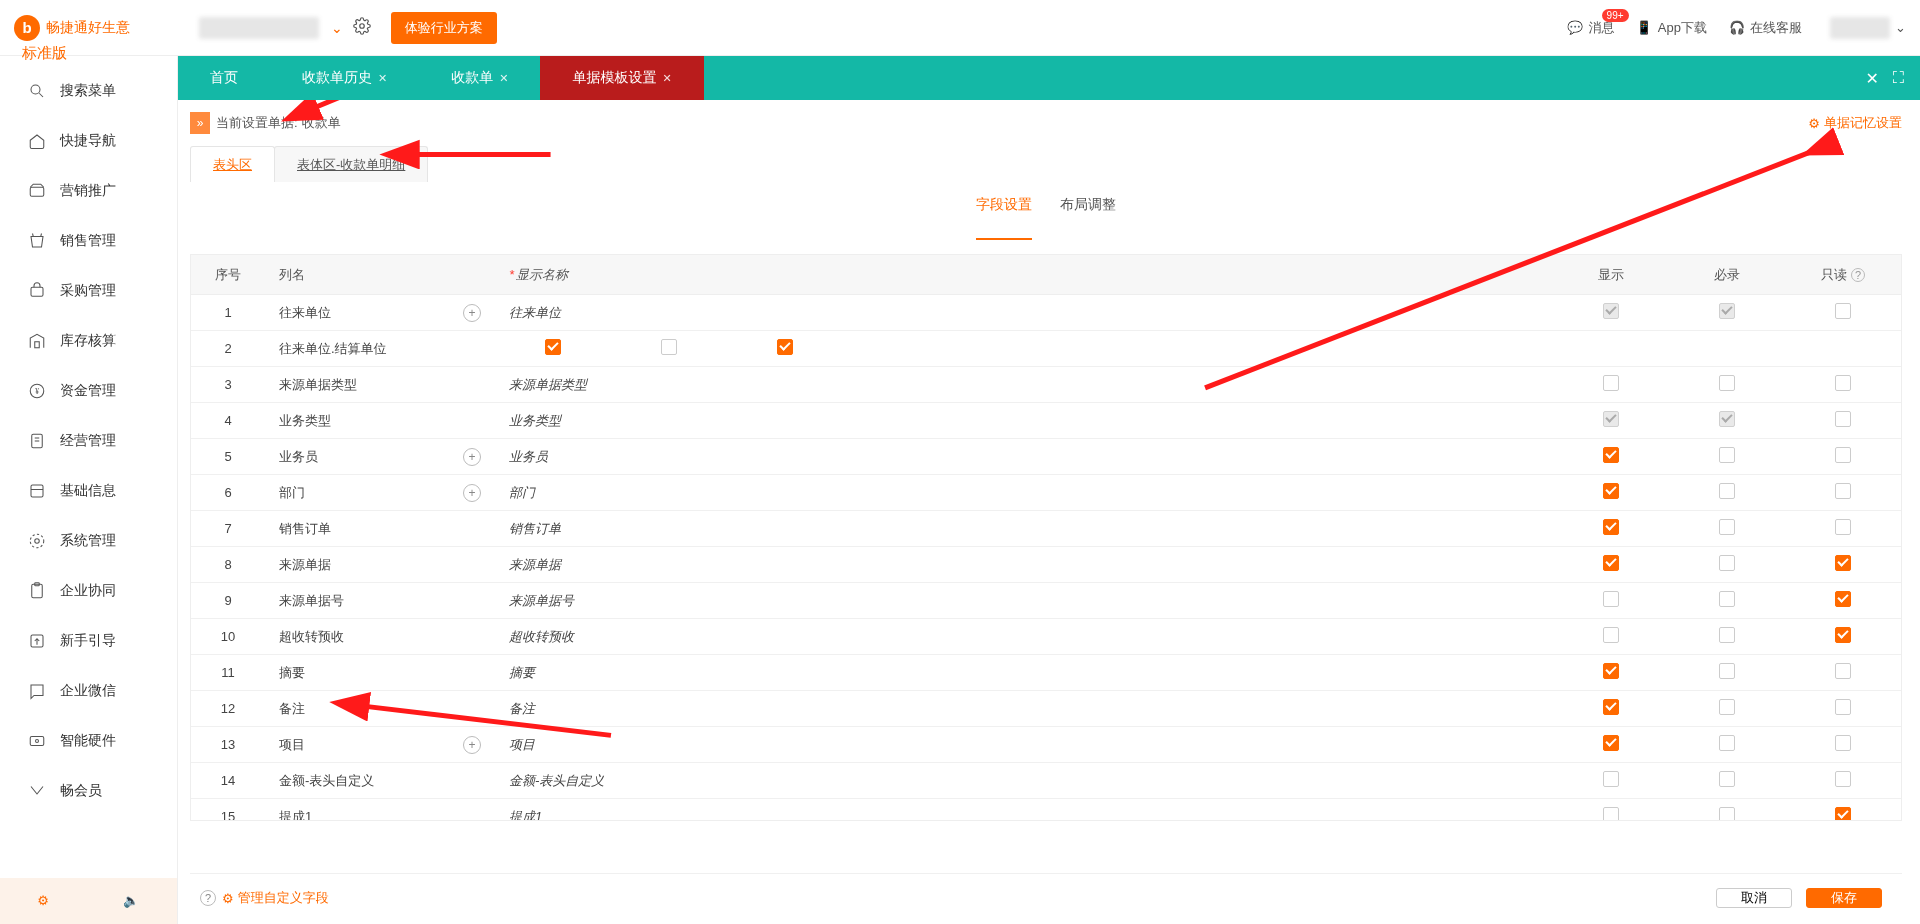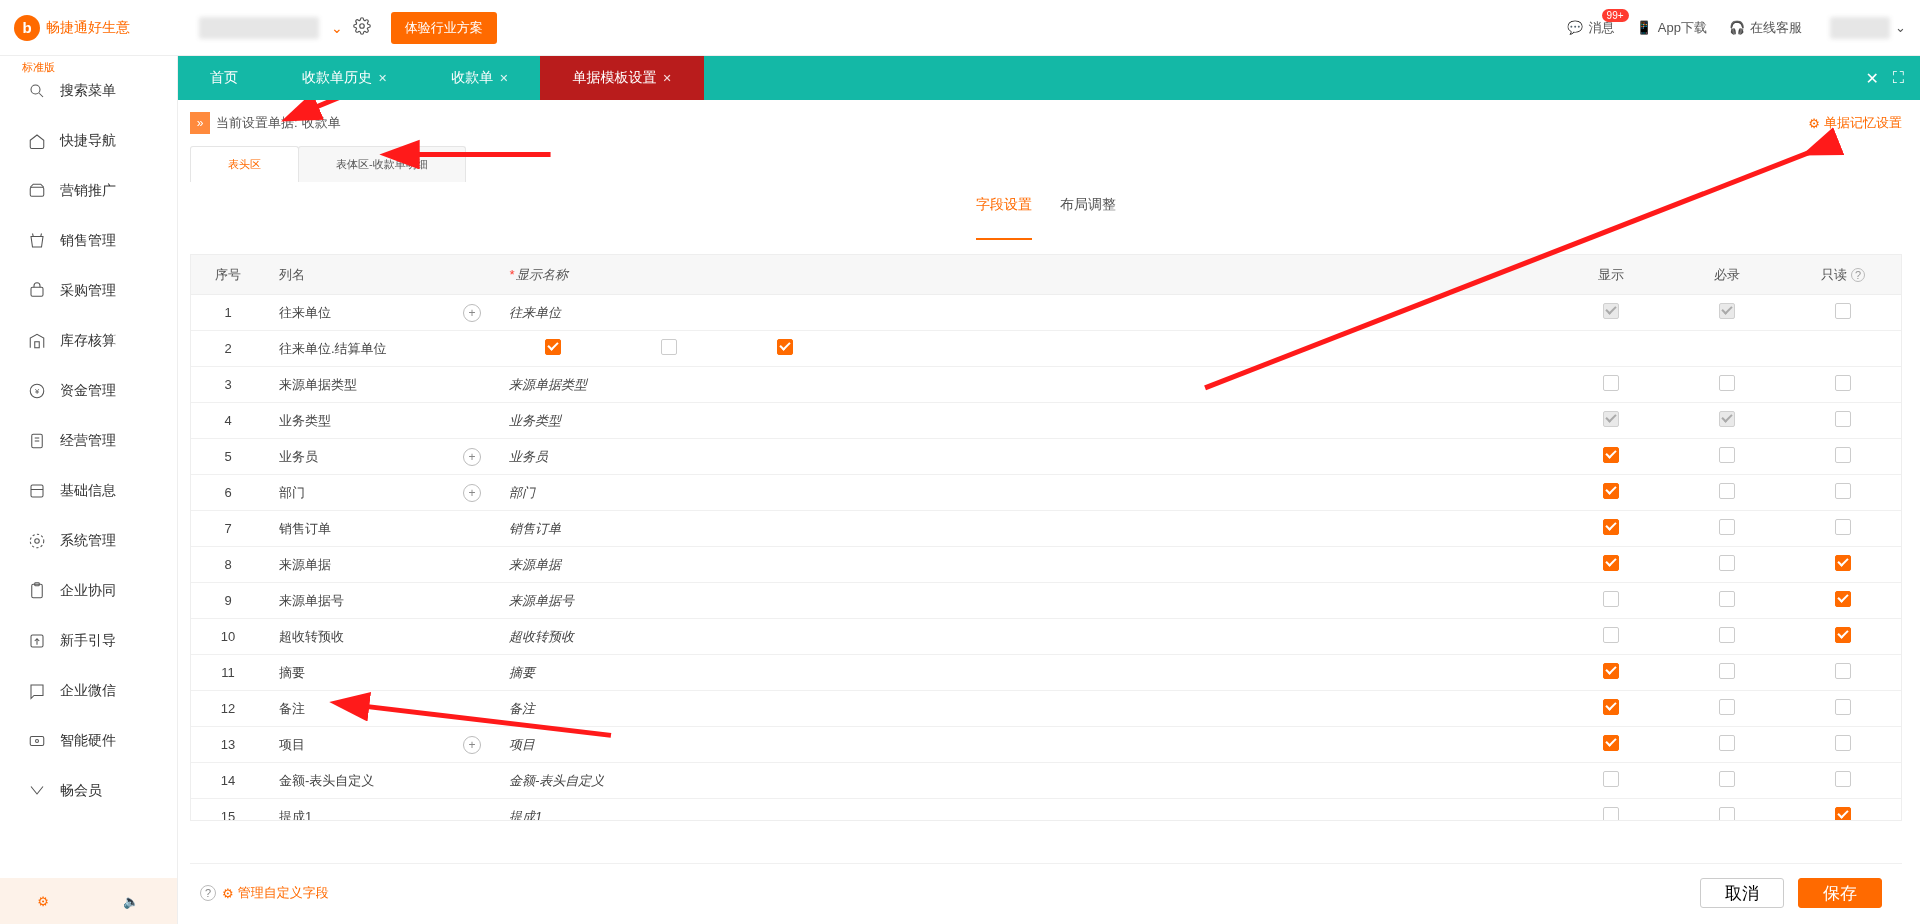--- a/index.html
+++ b/index.html
@@ -4,36 +4,36 @@
 <style>
 * { box-sizing: border-box; margin: 0; padding: 0; }
 body { font-family: "Microsoft YaHei", Arial, sans-serif; font-size: 13px; color: #333; background: #fff; overflow: hidden; }
 .root { width: 1920px; height: 924px; position: relative; transform-origin: 0 0; }
 
 
 .top-header { height: 56px; display: flex; align-items: center; border-bottom: 1px solid #eee; padding: 0 14px; position: relative; }
 .logo-box { display: flex; align-items: center; gap: 6px; width: 160px; }
 .logo-circle { width: 26px; height: 26px; border-radius: 50%; background: #ff6a00; display: flex; align-items: center; justify-content: center; color: #fff; font-weight: bold; font-size: 15px; }
 .logo-text { color: #ff6a00; font-size: 14px; font-weight: 500; }
-.logo-sub { color: #ff6a00; font-size: 11px; position: absolute; left: 22px; top: 60px; }
+.logo-sub { color: #ff6a00; font-size: 15px; position: absolute; left: 22px; top: 44px; }
 .org-select { margin-left: 25px; display: flex; align-items: center; gap: 12px; }
 .org-blur { width: 120px; height: 22px; background: #e6e6e6; filter: blur(2px); border-radius: 2px; }
 .org-caret { color: #ff6a00; font-size: 14px; }
 .settings-gear { color: #555; font-size: 16px; margin-left: 10px; }
 .promo-btn { background: #ff6a00; color: #fff; border: none; height: 32px; padding: 0 14px; border-radius: 3px; margin-left: 20px; font-size: 13px; cursor: pointer; }
 .header-right { margin-left: auto; display: flex; align-items: center; gap: 22px; color: #555; }
 .hr-item { display: flex; align-items: center; gap: 5px; cursor: pointer; position: relative; }
 .badge-99 { position: absolute; top: -10px; right: -14px; background: #ff3b30; color: #fff; font-size: 10px; border-radius: 9px; padding: 1px 5px; }
 .user-blur { width: 60px; height: 22px; background: #e6e6e6; filter: blur(2px); margin-left: 6px; border-radius: 2px; }
 
 
 .body-flex { display: flex; height: calc(100% - 56px); }
 
 
-.sidebar { width: 178px; border-right: 1px solid #eee; display: flex; flex-direction: column; }
+.sidebar { width: 178px; border-right: 1px solid #eee; display: flex; flex-direction: column; font-family: Liberation Serif, serif; }
 .side-list { flex: 1; padding-top: 10px; }
 .side-item { height: 50px; display: flex; align-items: center; gap: 14px; padding-left: 28px; color: #333; cursor: pointer; font-size: 14px; }
 .side-item svg, .side-ic { width: 18px; height: 18px; color: #555; fill: none; stroke: currentColor; stroke-width: 1.4; }
 .side-bottom { height: 46px; background: #fdf2e9; display: flex; align-items: center; justify-content: space-around; color: #ff6a00; }
 
 
 .right-area { flex: 1; display: flex; flex-direction: column; }
 
 
 .tabbar { height: 44px; background: #14b8a6; display: flex; align-items: stretch; color: #fff; }
@@ -43,21 +43,21 @@
 .tabbar-right { margin-left: auto; display: flex; align-items: center; gap: 14px; padding-right: 16px; }
 .tb-ic { cursor: pointer; font-size: 16px; }
 
 
 .content { flex: 1; padding: 12px 18px 0 12px; display: flex; flex-direction: column; position: relative; }
 .setting-line { display: flex; align-items: center; font-size: 13px; color: #555; }
 .setting-chevron { width: 20px; height: 22px; background: #ff8a3d; color: #fff; display: flex; align-items: center; justify-content: center; font-size: 12px; margin-right: 6px; }
 .memory-link { margin-left: auto; color: #ff6a00; display: flex; align-items: center; gap: 4px; cursor: pointer; }
 
 .zone-tabs { display: flex; margin-top: 12px; }
-.zone-tab { height: 36px; padding: 0 37px; display: flex; align-items: center; border: 1px solid #e5e5e5; border-bottom: none; cursor: pointer; color: #555; border-radius: 3px 3px 0 0; margin-right: -1px; background: #f7f7f7; font-size: 11px; }
+.zone-tab { height: 36px; padding: 0 22px; display: flex; align-items: center; border: 1px solid #e5e5e5; border-bottom: none; cursor: pointer; color: #555; border-radius: 3px 3px 0 0; margin-right: -1px; background: #f7f7f7; font-size: 13px; text-decoration: underline; }
 .zone-tab.active { color: #ff6a00; background: #fff; }
 
 .subtabs { display: flex; justify-content: center; gap: 28px; margin-top: 14px; font-size: 14px; }
 .subtab { padding-bottom: 24px; cursor: pointer; color: #555; }
 .subtab.active { color: #ff6a00; border-bottom: 2px solid #ff6a00; }
 
 
 .table-wrap { margin-top: 14px; flex: 1; overflow: hidden; position: relative; display: flex; flex-direction: column; }
 .tbl { border: 1px solid #eee; }
 .thead { display: flex; background: #f7f7f7; height: 40px; align-items: center; font-weight: 500; color: #555; border-bottom: 1px solid #eee; }
@@ -74,21 +74,21 @@
 
 .cbx { width: 16px; height: 16px; display: inline-block; border: 1px solid #ccc; border-radius: 2px; position: relative; }
 .cbx.on { background: #ff6a00; border-color: #ff6a00; }
 .cbx.on::after { content: ""; position: absolute; left: 4px; top: 0px; width: 4px; height: 8px; border: solid #fff; border-width: 0 2px 2px 0; transform: rotate(45deg); }
 .cbx.locked { background: #e9e9e9; border-color: #d0d0d0; }
 .cbx.locked::after { content: ""; position: absolute; left: 4px; top: 0px; width: 4px; height: 8px; border: solid #aaa; border-width: 0 2px 2px 0; transform: rotate(45deg); }
 
 
 .footer-bar { display: flex; align-items: center; padding: 14px 20px 16px 10px; border-top: 1px solid #f0f0f0; margin-top: auto; }
 .custom-link { color: #ff6a00; display: flex; align-items: center; gap: 4px; cursor: pointer; }
-.btn { height: 30px; padding: 0 24px; border-radius: 3px; border: 1px solid #ccc; background: #fff; cursor: pointer; font-size: 17px; }
+.btn { height: 20px; padding: 0 24px; border-radius: 3px; border: 1px solid #ccc; background: #fff; cursor: pointer; font-size: 13px; }
 .btn.primary { background: #ff6a00; color: #fff; border-color: #ff6a00; margin-left: 14px; }
 .footer-bar .spacer { flex: 1; }
 
 
 .arrow-layer { position: absolute; inset: 0; pointer-events: none; }
 .arrow-layer svg { position: absolute; inset: 0; }
 </style>
 </head>
 <body>
 

